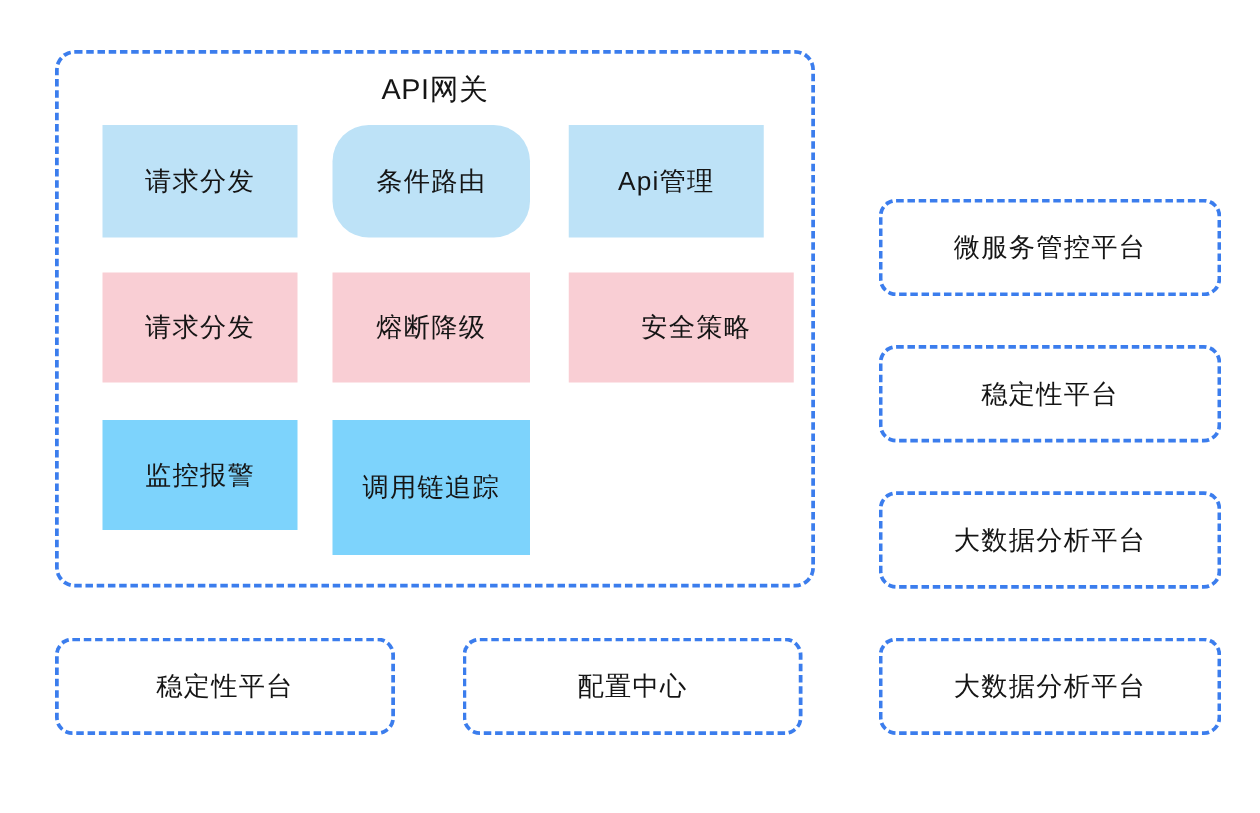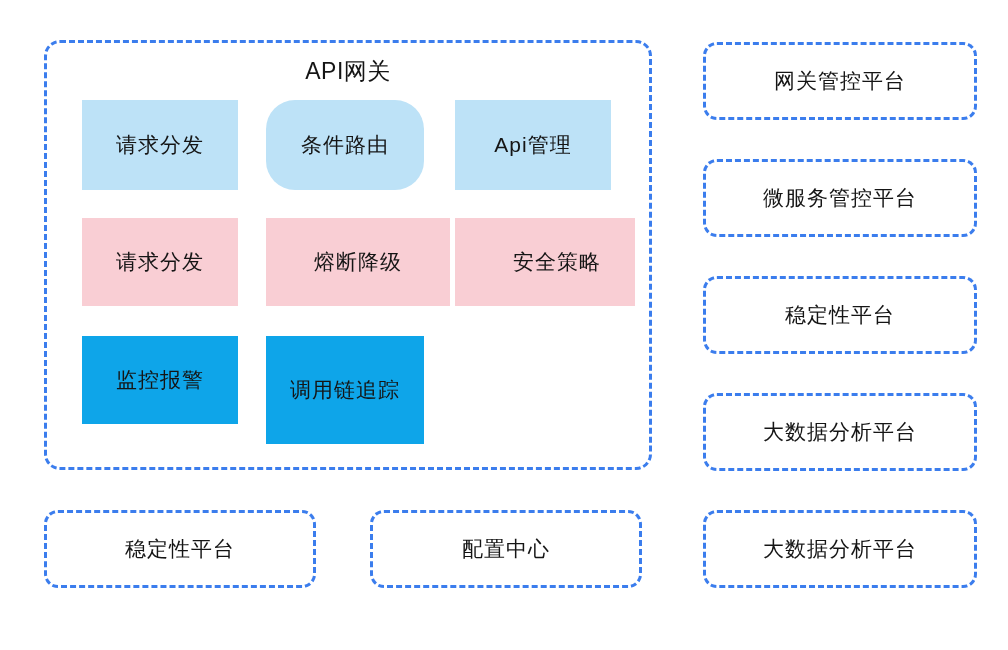--- a/index.html
+++ b/index.html
@@ -43,29 +43,29 @@
     position: absolute;
     display: flex;
     align-items: center;
     justify-content: center;
     font-size: 21px;
     font-weight: 500;
     letter-spacing: 1px;
   }
   .cell.blue   { background: #bde2f7; }
   .cell.pink   { background: #f9ced4; }
-  .cell.yellow { background: #0ea5e9; font-family: Liberation Serif, serif; }
+  .cell.yellow { background: #7dd3fc; font-family: Liberation Serif, serif; }
 
   
   .r1c1 { left: 82px;  top: 100px; width: 156px; height: 90px; }
   .r1c2 { left: 266px; top: 100px; width: 158px; height: 90px; border-radius: 29px; }
   .r1c3 { left: 455px; top: 100px; width: 156px; height: 90px; }
   
   .r2c1 { left: 82px;  top: 218px; width: 156px; height: 88px; }
-  .r2c2 { left: 266px; top: 218px; width: 184px; height: 88px; }
+  .r2c2 { left: 266px; top: 218px; width: 158px; height: 88px; }
   .r2c3 { left: 455px; top: 218px; width: 156px; height: 88px; padding-left: 24px; }
   
   .r3c1 { left: 82px;  top: 336px; width: 156px; height: 88px; }
   .r3c2 { left: 266px; top: 336px; width: 158px; height: 108px; }
 
   .node {
     display: flex;
     align-items: center;
     justify-content: center;
     font-size: 21px;
@@ -97,19 +97,18 @@
   <div class="cell pink r2c1">请求分发</div>
   <div class="cell pink r2c2">熔断降级</div>
   <div class="cell pink r2c3">安全策略</div>
 
   <div class="cell yellow r3c1">监控报警</div>
   <div class="cell yellow r3c2">调用链追踪</div>
 
   <div class="dashed-box node bottom-node-1">稳定性平台</div>
   <div class="dashed-box node bottom-node-2">配置中心</div>
 
-  <div class="dashed-box node right-node-1">网关管控平台</div>
   <div class="dashed-box node right-node-2">微服务管控平台</div>
   <div class="dashed-box node right-node-3">稳定性平台</div>
   <div class="dashed-box node right-node-4">大数据分析平台</div>
   <div class="dashed-box node right-node-5">大数据分析平台</div>
 
 </div>
 
 </body></html>

